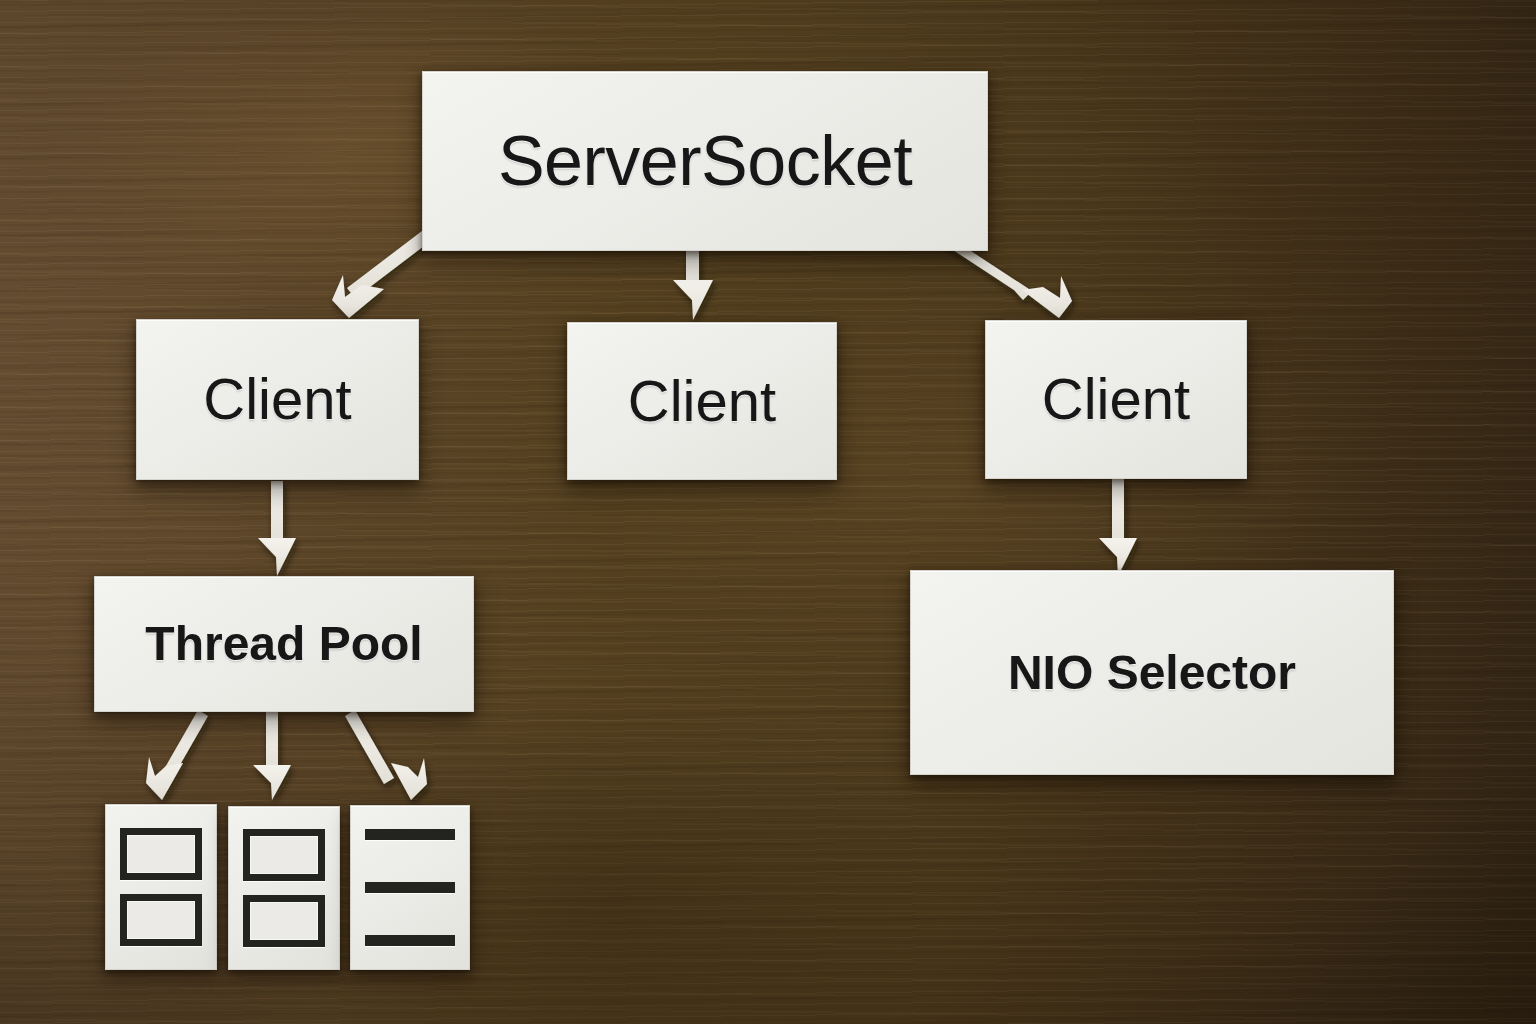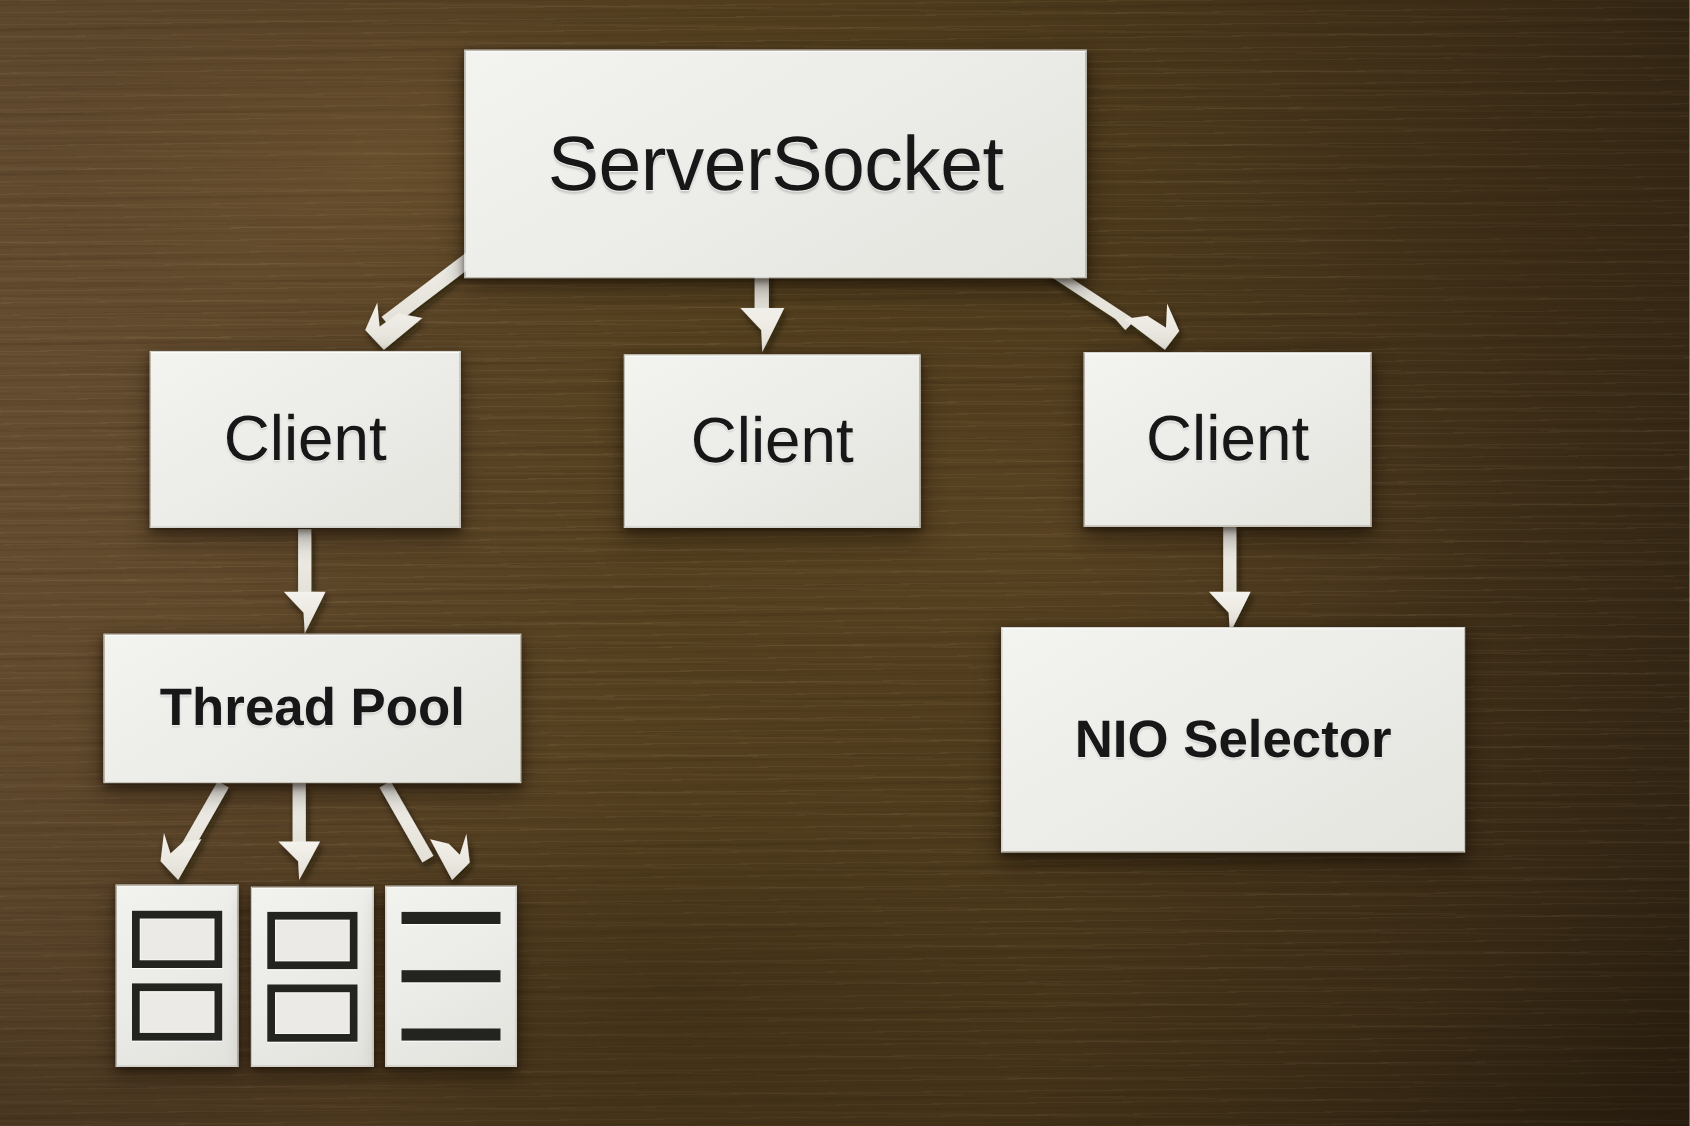--- a/index.html
+++ b/index.html
@@ -173,41 +173,41 @@
         <polygon points="253,765 291,765 272,800 271,783"></polygon>
       </g>
 
       <g>
         <polygon points="345,716 355,710 394,778 384,784"></polygon>
         <polygon points="411,800 391,763 408,767 418,777 424,758 427,784"></polygon>
       </g>
     </g>
   </svg>
 
-  <div class="node title" style="left:422px; top:45px; width:566px; height:208px;">
+  <div class="node title" style="left:422px; top:71px; width:566px; height:180px;">
     <span>ServerSocket</span>
   </div>
 
   <div class="node client" style="left:136px; top:319px; width:283px; height:161px;">
     <span>Client</span>
   </div>
 
   <div class="node client" style="left:567px; top:322px; width:270px; height:158px;">
     <span>Client</span>
   </div>
 
   <div class="node client" style="left:985px; top:320px; width:262px; height:159px;">
     <span>Client</span>
   </div>
 
   <div class="node strong" style="left:94px; top:576px; width:380px; height:136px;">
     <span>Thread Pool</span>
   </div>
 
-  <div class="node strong" style="left:910px; top:570px; width:422px; height:205px; flex-direction:column;">
+  <div class="node strong" style="left:910px; top:570px; width:484px; height:205px; flex-direction:column;">
     <span>NIO Selector</span>
   </div>
 
   <div class="card" style="left:105px; top:804px; width:112px; height:166px;">
     <div class="card-rect"></div>
     <div class="card-rect"></div>
   </div>
 
   <div class="card" style="left:228px; top:806px; width:112px; height:164px;">
     <div class="card-rect"></div>

